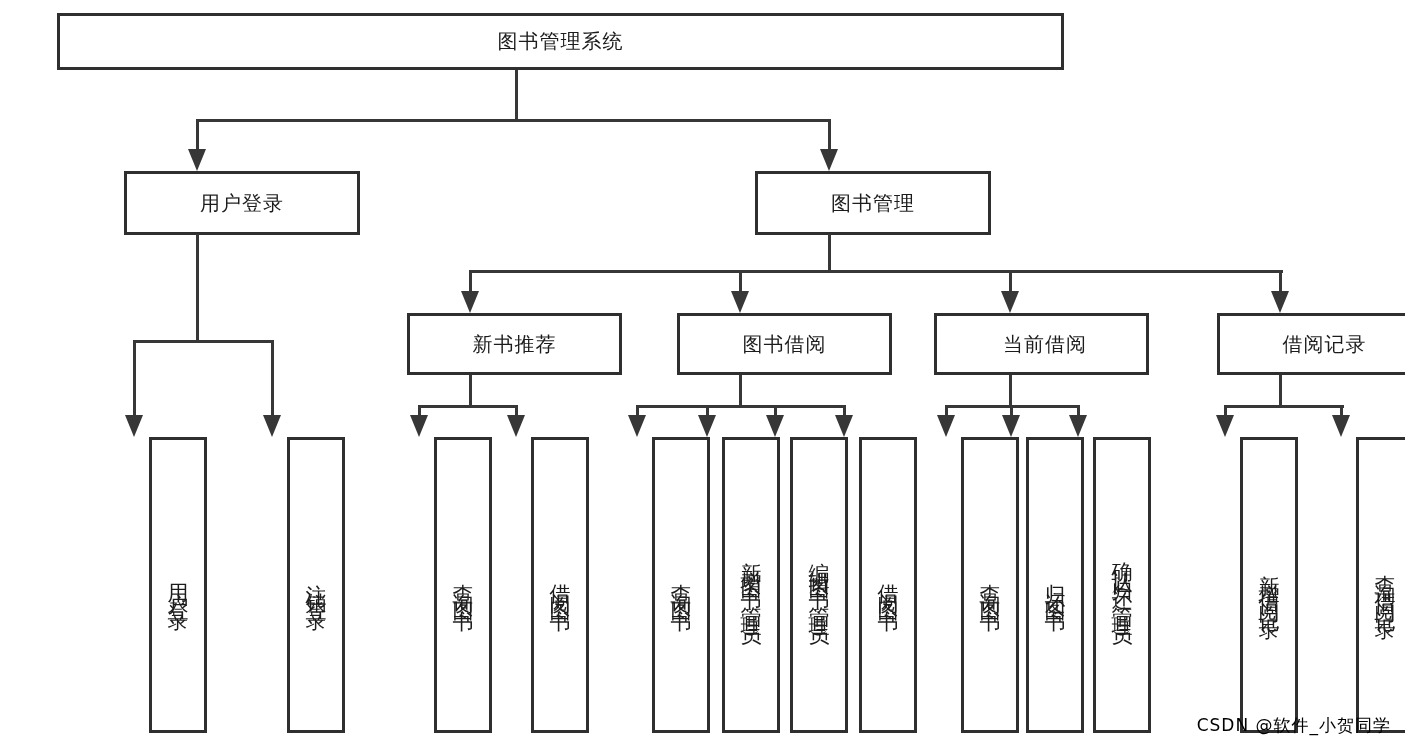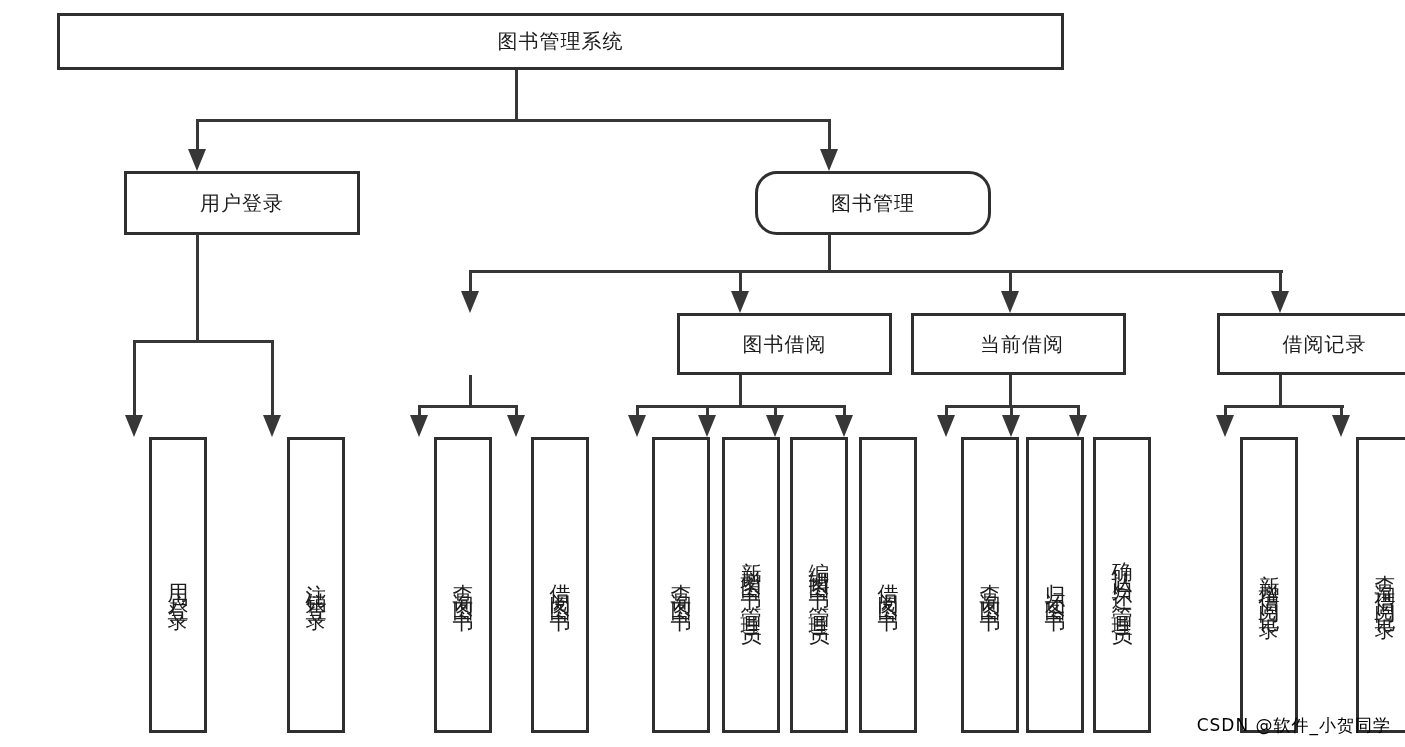--- a/index.html
+++ b/index.html
@@ -75,21 +75,21 @@
   <div class="vl" style="left:515px; top:70px; height:51px;"></div>
   <div class="hl" style="left:196px; top:119px; width:635px;"></div>
   <div class="vl" style="left:196px; top:119px; height:32px;"></div>
   <div class="arr" style="left:188px; top:149px;"></div>
   <div class="vl" style="left:828px; top:119px; height:32px;"></div>
   <div class="arr" style="left:820px; top:149px;"></div>
 
   <div class="box hbox l2box" style="left:80px;">
     <span>用户登录</span>
   </div>
-  <div class="box hbox l2box" style="left:711px;border-radius:22px;">
+  <div class="box hbox l2box" style="left:711px;">
     <span>图书管理</span>
   </div>
 
   <div class="vl" style="left:196px; top:234px; height:109px;"></div>
   <div class="hl" style="left:133px; top:340px; width:141px;"></div>
   <div class="vl" style="left:133px; top:340px; height:77px;"></div>
   <div class="arr" style="left:125px; top:415px;"></div>
   <div class="vl" style="left:271px; top:340px; height:77px;"></div>
   <div class="arr" style="left:263px; top:415px;"></div>
 
@@ -97,24 +97,27 @@
   <div class="hl" style="left:469px; top:270px; width:814px;"></div>
   <div class="vl" style="left:469px; top:270px; height:24px;"></div>
   <div class="arr" style="left:461px; top:291px;"></div>
   <div class="vl" style="left:739px; top:270px; height:24px;"></div>
   <div class="arr" style="left:731px; top:291px;"></div>
   <div class="vl" style="left:1009px; top:270px; height:24px;"></div>
   <div class="arr" style="left:1001px; top:291px;"></div>
   <div class="vl" style="left:1279px; top:270px; height:24px;"></div>
   <div class="arr" style="left:1271px; top:291px;"></div>
 
+  <div class="box hbox l3box" style="left:363px;">
+    <span>新书推荐</span>
+  </div>
   <div class="box hbox l3box" style="left:633px;">
     <span>图书借阅</span>
   </div>
-  <div class="box hbox l3box" style="left:867px;padding-left:7px;">
+  <div class="box hbox l3box" style="left:890px;padding-left:7px;">
     <span>当前借阅</span>
   </div>
   <div class="box hbox l3box" style="left:1173px;">
     <span>借阅记录</span>
   </div>
 
   <div class="vl" style="left:469px; top:375px; height:33px;"></div>
   <div class="hl" style="left:418px; top:405px; width:100px;"></div>
   <div class="vl" style="left:418px; top:405px; height:12px;"></div>
   <div class="arr" style="left:410px; top:415px;"></div>

